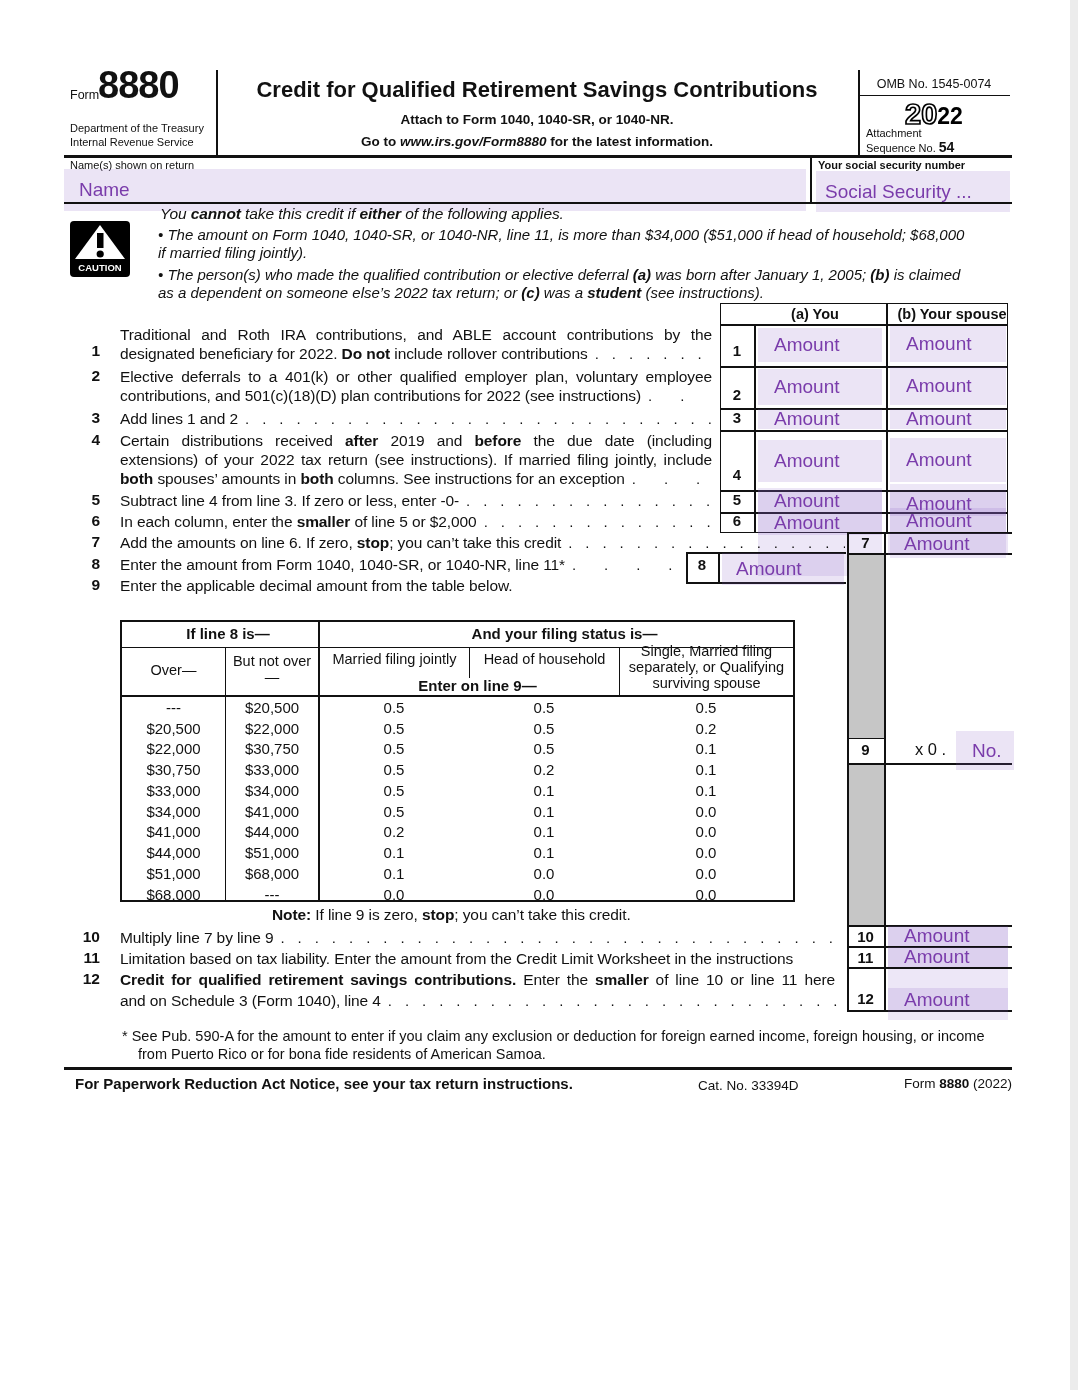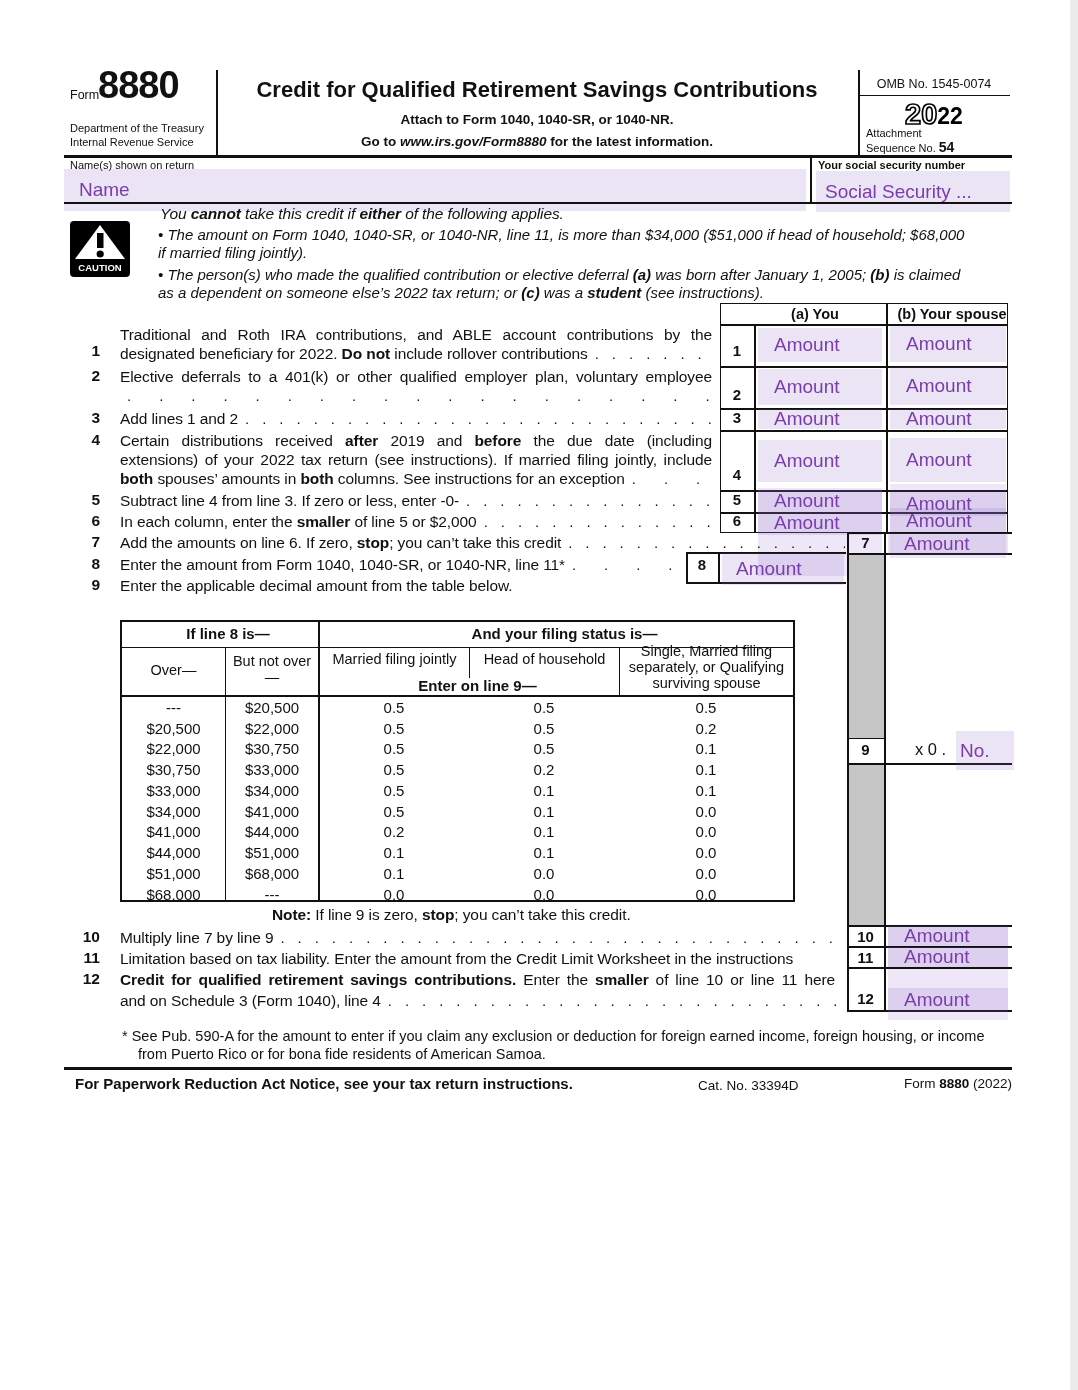--- a/index.html
+++ b/index.html
@@ -135,32 +135,33 @@
   <div class="vl" style="left:718px;top:552px;height:30px;"></div>
   <div class="hl" style="left:686px;top:552px;width:160px;"></div>
   <div class="hl" style="left:686px;top:582px;width:160px;"></div>
   <div class="bno" style="left:686px;top:556px;width:32px;">8</div>
   <div class="field" style="left:722px;top:553px;width:122px;height:32px;padding-left:14px;box-sizing:border-box;">Amount</div>
 
   <div class="hl1" style="left:847px;top:738px;width:37px;"></div>
   <div class="hl" style="left:847px;top:763px;width:165px;"></div>
   <div class="bno" style="left:847px;top:741px;width:37px;">9</div>
   <div class="abs" style="left:915px;top:740px;font-size:16.5px;">x&nbsp;0&nbsp;.</div>
-  <div class="field" style="left:956px;top:731px;width:58px;height:39px;padding-left:4px;box-sizing:border-box;">No.</div>
+  <div class="field" style="left:956px;top:731px;width:58px;height:39px;padding-left:16px;box-sizing:border-box;">No.</div>
 
   <div class="lno" style="top:342px;">1</div>
   <div class="jrow" style="left:120px;top:325px;width:592px;"><span>Traditional and Roth IRA contributions, and ABLE account contributions by the</span></div>
   <div class="lrow" style="left:120px;top:344px;width:592px;">
     <span class="txt"><span>designated beneficiary for 2022. </span><span style="font-weight: bold;">Do not</span><span> include rollover contributions</span></span>
     <span class="leader">. . . . . . . . . . . . . . . . . . . . . . . . . . . . . . . . . . . . . . . . . . . . . . . . . . . . . . . .</span>
   </div>
 
   <div class="lno" style="top:367px;">2</div>
   <div class="jrow" style="left:120px;top:367px;width:592px;"><span>Elective deferrals to a 401(k) or other qualified employer plan, voluntary employee</span></div>
   <div class="lrow" style="left:120px;top:386px;width:592px;">
+    <span class="txt"><span>contributions, and 501(c)(18)(D) plan contributions for 2022 (see instructions)</span></span>
     <span class="leader sparse">. . . . . . . . . . . . . . . . . . . . . . . . . . . . . . . . . . . . . . . . . . . . . . . . . . . . . . . .</span>
   </div>
 
   <div class="lno" style="top:409px;">3</div>
   <div class="lrow" style="left:120px;top:409px;width:592px;">
     <span class="txt"><span>Add lines 1 and 2</span></span>
     <span class="leader">. . . . . . . . . . . . . . . . . . . . . . . . . . . . . . . . . . . . . . . . . . . . . . . . . . . . . . . .</span>
   </div>
 
   <div class="lno" style="top:431px;">4</div>

